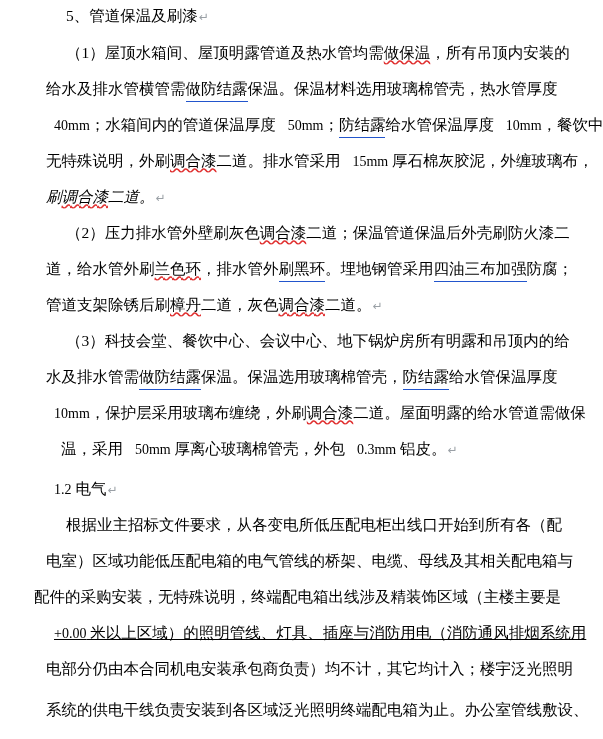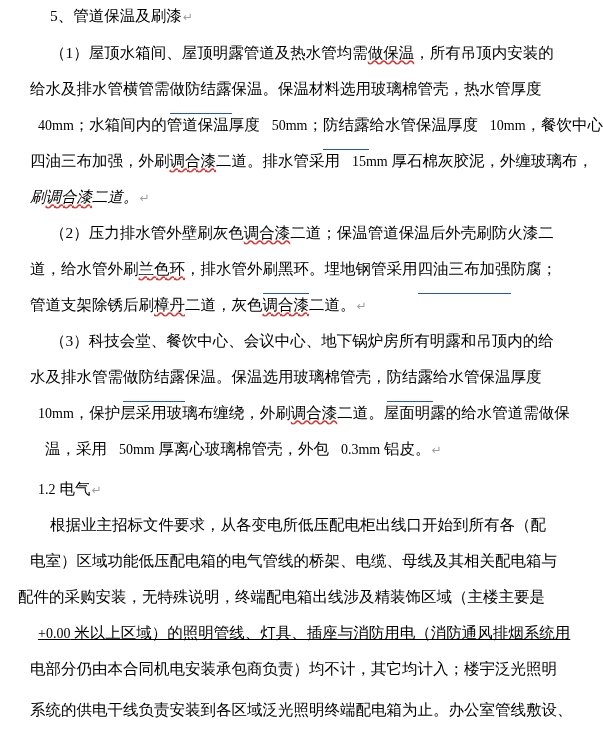--- a/index.html
+++ b/index.html
@@ -18,21 +18,21 @@
   .page {
     position: relative;
     width: 603px;
     height: 739px;
     background: #ffffff;
   }
 
   
   .line {
     position: absolute;
-    left: 0;
+    left: 16px;
     width: 494px;
     height: 28px;
     line-height: 28px;
     white-space: pre;
     font-size: 15.5px;
     letter-spacing: 0px;
     color: #000000;
   }
 
   .ln-inner {
@@ -44,21 +44,21 @@
   
   .lat {
     font-family: "Liberation Serif", "DejaVu Serif", serif;
     font-size: 14px;
     margin-left: 8px;
   }
 
   
   .blue-u {
     border-bottom: 1.5px solid #2255cc;
-    padding-bottom: 16px;
+    padding-bottom: 4px;
   }
 
   
   .sp {
     text-decoration: underline wavy #e03030;
     text-decoration-skip-ink: none;
     -webkit-text-decoration: underline wavy #e03030;
     text-underline-offset: 1px;
   }
 
@@ -74,21 +74,21 @@
 </style>
 </head>
 <body>
 
 <div class="page">
   <div id="lines-root">
       <div class="line heading" style="top: 2px;"><span class="ln-inner" style="padding-left: 50px;"><span>5、管道保温及刷漆</span><span class="pmark">↵</span></span></div>
       <div class="line" style="top: 39px;"><span class="ln-inner" style="padding-left: 50px;"><span>（1）屋顶水箱间、屋顶明露管道及热水管均需</span><span class="sp">做保温</span><span>，所有吊顶内安装的</span></span></div>
       <div class="line" style="top: 75px;"><span class="ln-inner" style="padding-left: 30px;"><span>给水及排水管横管需</span><span class="blue-u">做防结露</span><span>保温。保温材料选用玻璃棉管壳，热水管厚度</span></span></div>
       <div class="line" style="top: 111px;"><span class="ln-inner" style="padding-left: 30px;"><span class="lat">40mm</span><span>；水箱间内的管道保温厚度 </span><span class="lat">50mm</span><span>；</span><span class="blue-u">防结露</span><span>给水管保温厚度 </span><span class="lat">10mm</span><span>，餐饮中心</span></span></div>
-      <div class="line" style="top: 147px;"><span class="ln-inner" style="padding-left: 30px;"><span>四油三布加强，外刷</span><span class="sp">调合漆</span><span>二道。排水管采用 </span><span class="lat">15mm</span><span> 厚石棉灰胶泥，外缠玻璃布，</span></span></div>
+      <div class="line" style="top: 147px;"><span class="ln-inner" style="padding-left: 30px;"><span>无特殊说明，外刷</span><span class="sp">调合漆</span><span>二道。排水管采用 </span><span class="lat">15mm</span><span> 厚石棉灰胶泥，外缠玻璃布，</span></span></div>
       <div class="line" style="top: 183px; font-style: italic;"><span class="ln-inner" style="padding-left: 30px;"><span>刷</span><span class="sp">调合漆</span><span>二道。</span><span class="pmark">↵</span></span></div>
       <div class="line" style="top: 219px;"><span class="ln-inner" style="padding-left: 50px;"><span>（2）压力排水管外壁刷灰色</span><span class="sp">调合漆</span><span>二道；保温管道保温后外壳刷防火漆二</span></span></div>
       <div class="line" style="top: 255px;"><span class="ln-inner" style="padding-left: 30px;"><span>道，给水管外刷</span><span class="sp">兰色环</span><span>，排水管外</span><span class="blue-u">刷黑环</span><span>。埋地钢管采用</span><span class="blue-u">四油三布加强</span><span>防腐；</span></span></div>
       <div class="line" style="top: 291px;"><span class="ln-inner" style="padding-left: 30px;"><span>管道支架除锈后刷</span><span class="sp">樟丹</span><span>二道，灰色</span><span class="sp">调合漆</span><span>二道。</span><span class="pmark">↵</span></span></div>
       <div class="line" style="top: 327px;"><span class="ln-inner" style="padding-left: 50px;"><span>（3）科技会堂、餐饮中心、会议中心、地下锅炉房所有明露和吊顶内的给</span></span></div>
       <div class="line" style="top: 363px;"><span class="ln-inner" style="padding-left: 30px;"><span>水及排水管需</span><span class="blue-u">做防结露</span><span>保温。保温选用玻璃棉管壳，</span><span class="blue-u">防结露</span><span>给水管保温厚度</span></span></div>
       <div class="line" style="top: 399px;"><span class="ln-inner" style="padding-left: 30px;"><span class="lat">10mm</span><span>，保护层采用玻璃布缠绕，外刷</span><span class="sp">调合漆</span><span>二道。屋面明露的给水管道需做保</span></span></div>
       <div class="line" style="top: 435px;"><span class="ln-inner" style="padding-left: 45px;"><span>温，采用 </span><span class="lat">50mm</span><span> 厚离心玻璃棉管壳，外包 </span><span class="lat">0.3mm</span><span> 铝皮。</span><span class="pmark">↵</span></span></div>
       <div class="line heading" style="top: 475px;"><span class="ln-inner" style="padding-left: 30px;"><span class="lat">1.2</span><span> 电气</span><span class="pmark">↵</span></span></div>
       <div class="line" style="top: 511px;"><span class="ln-inner" style="padding-left: 50px;"><span>根据业主招标文件要求，从各变电所低压配电柜出线口开始到所有各（配</span></span></div>

